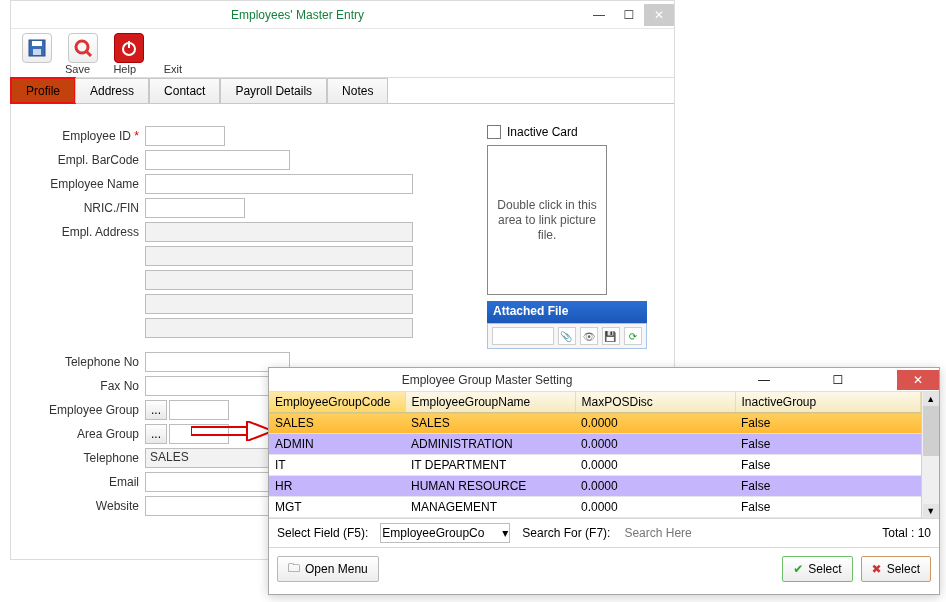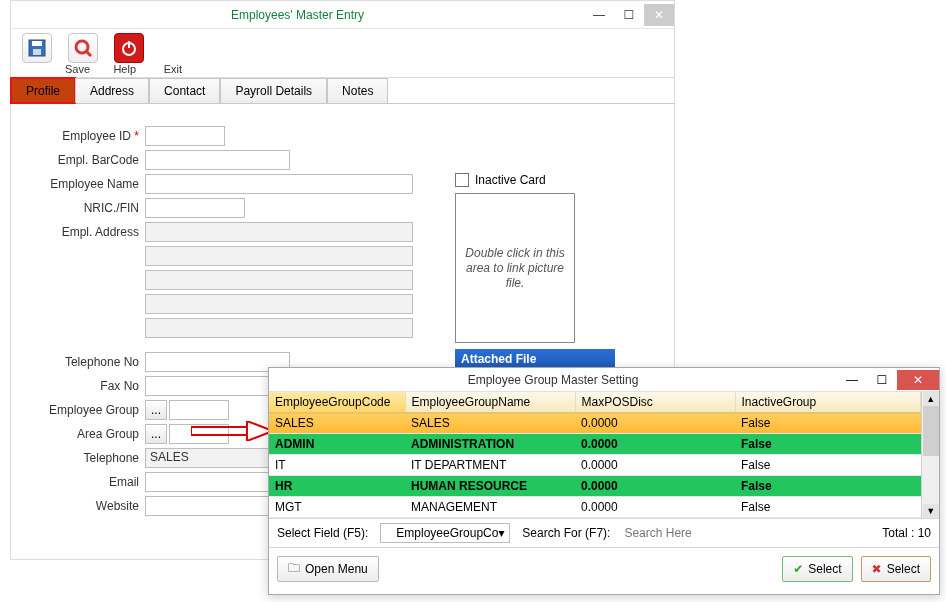--- a/index.html
+++ b/index.html
@@ -26,52 +26,52 @@
   .form-area { padding: 22px 16px 10px 16px; position: relative; }
   .row { display: flex; align-items: center; margin-bottom: 4px; }
   .lbl { width: 118px; text-align: right; padding-right: 6px; color: #333; }
   .req { color: #d00; }
   input.text { height: 20px; border: 1px solid #bdbdbd; padding: 1px 3px; background: #fff; }
   .w80 { width: 80px; } .w100 { width: 100px; } .w145 { width: 145px; } .w265 { width: 268px; }
   .gray { background: #f2f2f2 !important; }
   .ell-btn { width: 22px; height: 20px; border: 1px solid #bdbdbd; background: linear-gradient(#fff,#e8e8e8); display: inline-flex; align-items: center; justify-content: center; margin-right: 2px; }
   .dept { width: 268px; height: 20px; border: 1px solid #bdbdbd; padding: 1px 4px; background: #f2f2f2; color: #333; }
 
-  .right-panel { position: absolute; left: 444px; top: 124px; width: 160px; margin-top: 48px; }
+  .right-panel { position: absolute; left: 476px; top: 124px; width: 160px; }
   .chk-row { display: flex; align-items: center; margin-bottom: 6px; }
   .chkbox { width: 14px; height: 14px; border: 1px solid #777; margin-right: 6px; }
-  .picbox { width: 120px; height: 150px; border: 1px solid #888; padding: 4px; display: flex; align-items: center; justify-content: center; text-align: center; color: #555; font-size: 11px; line-height: 1.25; font-style: italic; }
+  .picbox { width: 120px; height: 150px; border: 1px solid #888; padding: 4px; display: flex; align-items: center; justify-content: center; text-align: center; color: #555; font-size: 11px; line-height: 1.25; }
   .attached-hdr { width: 160px; height: 22px; background: linear-gradient(#2b6fd4,#1a57b8); color: #fff; font-weight: bold; padding: 3px 6px; margin-top: 6px; }
   .attached-bar { width: 160px; height: 26px; border: 1px solid #a9c4e8; background: #f6f6f6; display: flex; align-items: center; padding: 0 4px; gap: 4px; }
   .attached-bar .blank { flex: 1; height: 18px; border: 1px solid #cfcfcf; background: #fff; }
   .miniicon { width: 18px; height: 18px; border: 1px solid #d0d0d0; display: flex; align-items: center; justify-content: center; font-size: 10px; color: #666; background: #fff; }
   .miniicon.green { color: #1a9e1a; }
 
   .arrow { position: absolute; left: 180px; top: 420px; width: 82px; height: 20px; }
 
   
   .popup { position: absolute; left: 268px; top: 367px; width: 672px; height: 228px; background: #fff; border: 1px solid #a8a8a8; box-shadow: 0 2px 10px rgba(0,0,0,.2); }
-  .popup .titlebar2 { height: 24px; display: flex; align-items: center; border-bottom: 1px solid #e0e0e0; }
+  .popup .titlebar2 { height: 24px; display: flex; align-items: center; border-bottom: 1px solid #e0e0e0; gap: 44px; }
   .titlebar2 .title2 { flex: 1; text-align: center; color: #333; }
   .titlebar2 .winbtn2 { width: 30px; height: 20px; display: flex; align-items: center; justify-content: center; }
   .titlebar2 .winbtn2.close2 { background: #d9534f; color: #fff; width: 42px; }
 
   .grid { width: 100%; border-collapse: collapse; }
   .grid th { text-align: left; font-weight: normal; padding: 3px 6px; background: linear-gradient(#fdf7e8,#f6eac1); border-bottom: 1px solid #d3c58e; border-right: 1px solid #e8ddb0; }
   .grid th.first { background: linear-gradient(#ffe9a8,#ffd766); }
   .grid td { padding: 3px 6px; border-bottom: 1px solid #e5e5e5; }
   .grid tr.selected td { background: linear-gradient(#ffcf5e,#ffb933); }
-  .grid tr.alt td { background: #22c55e; font-weight: bold; }
+  .grid tr.alt td { background: #c4b5fd; }
   .gridwrap { display: flex; }
   .gridwrap .scroll { width: 18px; background: #efefef; border-left: 1px solid #d0d0d0; display: flex; flex-direction: column; justify-content: space-between; align-items: center; }
   .scroll .thumb { width: 16px; background: #cfcfcf; }
   .scroll .arrowbtn { width: 16px; height: 14px; background: #e4e4e4; display: flex; align-items: center; justify-content: center; font-size: 9px; }
 
   .popup-footer1 { border-top: 1px solid #d8d8d8; padding: 4px 8px; display: flex; align-items: center; gap: 12px; }
-  .select-combo { height: 20px; border: 1px solid #bdbdbd; width: 130px; padding: 1px 15px; display: flex; align-items: center; justify-content: space-between; }
+  .select-combo { height: 20px; border: 1px solid #bdbdbd; width: 130px; padding: 1px 1px; display: flex; align-items: center; justify-content: space-between; }
   .search-in { border: none; color: #1d4ed8; flex: 1; }
   .total { margin-left: auto; }
 
   .popup-footer2 { border-top: 1px solid #d8d8d8; padding: 8px; display: flex; align-items: center; }
   .btn { height: 26px; border: 1px solid #b8b8b8; background: linear-gradient(#fff,#ececec); padding: 0 10px; display: inline-flex; align-items: center; gap: 5px; border-radius: 2px; }
   .btn.select { border-color: #6fbf6f; }
   .btn.cancel { border-color: #c96; }
   .spacer { flex: 1; }
 </style>
 </head>

